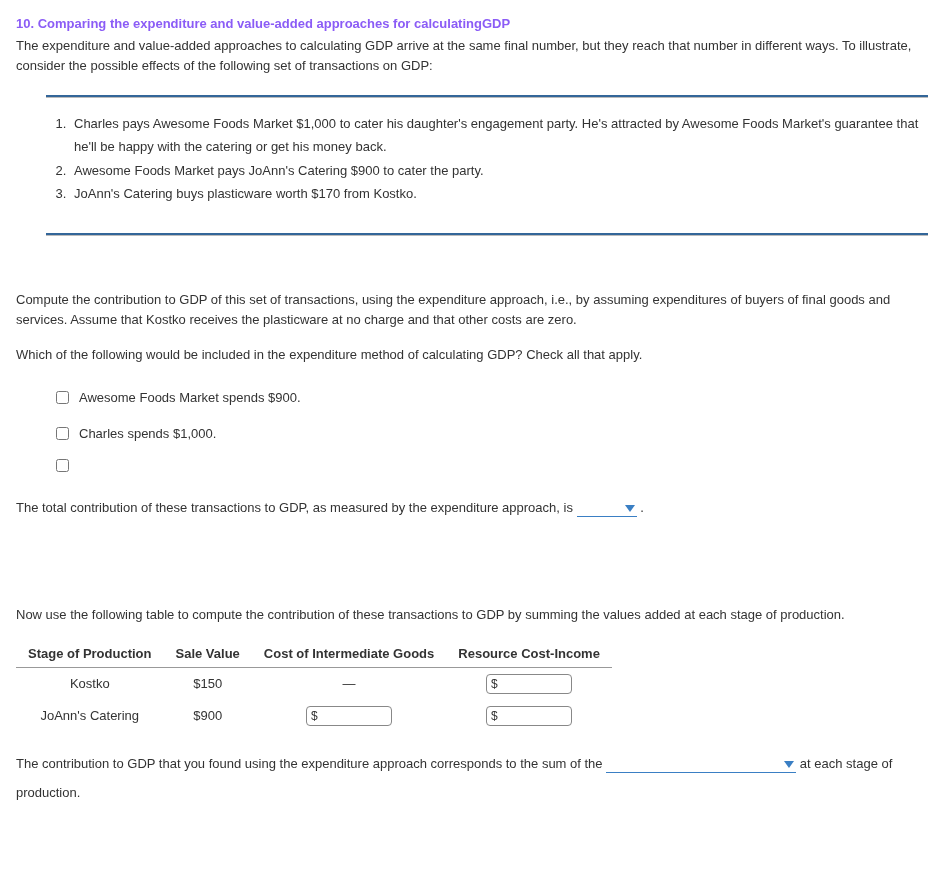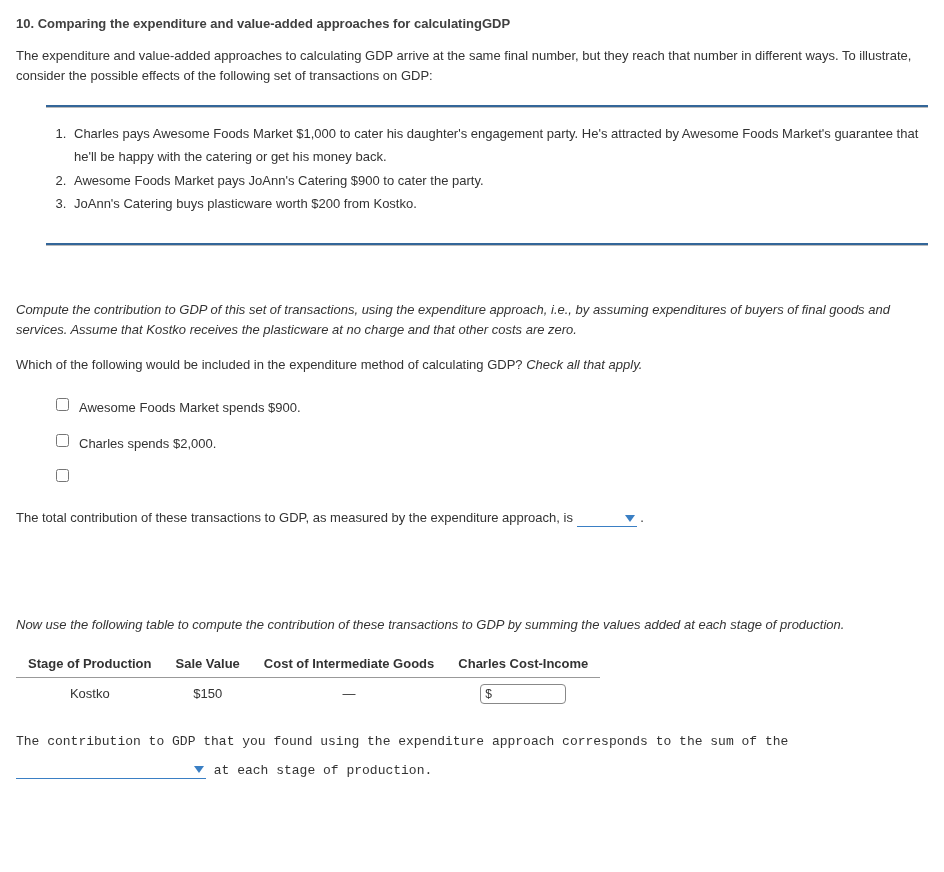--- a/index.html
+++ b/index.html
@@ -6,24 +6,24 @@
   body {
     font-family: Verdana, Geneva, sans-serif;
     font-size: 13px;
     color: #333;
     background: #fff;
     padding: 14px 16px;
     width: 944px;
     line-height: 1.5;
   }
   .heading {
-    color: #404040;
+    color: #8b5cf6;
     font-weight: bold;
     font-size: 13px;
-    margin-bottom: 12px;
+    margin-bottom: 2px;
   }
   .para {
     margin-bottom: 14px;
     line-height: 1.6;
   }
   .divider-block {
     margin: 18px 0 18px 30px;
     padding: 0;
   }
   .divider {
@@ -33,23 +33,23 @@
     margin-bottom: 14px;
   }
   .divider-bot { margin-top: 4px; margin-bottom: 0; }
   .ol {
     list-style: decimal;
     padding-left: 24px;
     margin-bottom: 27px;
     line-height: 1.8;
   }
   .ol li { padding-left: 4px; }
-  .italic { font-style: italic; }
+  .italic { }
   .checkbox-col { margin: 14px 0 18px 40px; }
-  .check-row { display: flex; padding: 8px 0; }
+  .check-row { display: flex; align-items: center; padding: 8px 0; }
   .check-row input { margin-right: 10px; width:13px; height:13px;}
   .dropdown-inline {
     display: inline-block;
     vertical-align: middle;
     min-width: 60px;
     border-bottom: 1px solid #3a7fc4;
     text-align: right;
     padding-right: 2px;
     line-height: 1.2;
   }
@@ -94,55 +94,55 @@
     color: #333;
   }
   .money-input input {
     border: none;
     outline: none;
     width: 60px;
     font-size: 12px;
     background: transparent;
   }
   .dropdown-wide { min-width: 190px; }
-  .sent-flow { line-height: 2.2; font-family: Liberation Mono, monospace; }
+  .sent-flow { line-height: 2.2; }
 </style>
 </head>
 <body>
 
 <div class="heading">10. Comparing the expenditure and value-added approaches for calculatingGDP</div>
 
 <p class="para">The expenditure and value-added approaches to calculating GDP arrive at the same final number, but they reach that number in different ways. To illustrate, consider the possible effects of the following set of transactions on GDP:</p>
 
 <div class="divider-block">
   <div class="divider"></div>
   <ol class="ol">
     <li>Charles pays Awesome Foods Market $1,000 to cater his daughter's engagement party. He's attracted by Awesome Foods Market's guarantee that he'll be happy with the catering or get his money back.</li>
     <li>Awesome Foods Market pays JoAnn's Catering $900 to cater the party.</li>
-    <li>JoAnn's Catering buys plasticware worth $200 from Kostko.</li>
+    <li>JoAnn's Catering buys plasticware worth $170 from Kostko.</li>
   </ol>
   <div class="divider divider-bot"></div>
 </div>
 
 <div class="spacer"></div>
 
 <p class="para italic">Compute the contribution to GDP of this set of transactions, using the expenditure approach, i.e., by assuming expenditures of buyers of final goods and services. Assume that Kostko receives the plasticware at no charge and that other costs are zero.</p>
 
 <p class="para">
   <span>Which of the following would be included in the expenditure method of calculating GDP? </span><span class="italic">Check all that apply.</span>
 </p>
 
 <div class="checkbox-col">
   <div class="check-row">
     <input type="checkbox" style="">
     <span>Awesome Foods Market spends $900.</span>
   </div>
   <div class="check-row">
     <input type="checkbox" style="">
-    <span>Charles spends $2,000.</span>
+    <span>Charles spends $1,000.</span>
   </div>
   <div class="check-row">
     <input type="checkbox" style="">
   </div>
 </div>
 
 <p class="para">
   <span>The total contribution of these transactions to GDP, as measured by the expenditure approach, is </span><span class="dropdown-inline"><span class="caret"></span></span><span> .</span>
 </p>
 
@@ -151,35 +151,51 @@
 
 <p class="para italic">Now use the following table to compute the contribution of these transactions to GDP by summing the values added at each stage of production.</p>
 
 <div style="position:relative;">
 <table class="prod">
   <thead>
     <tr>
       <th>Stage of Production</th>
       <th>Sale Value</th>
       <th>Cost of Intermediate Goods</th>
-      <th>Charles Cost-Income</th>
+      <th>Resource Cost-Income</th>
     </tr>
   </thead>
   <tbody>
     <tr>
       <td>Kostko</td>
       <td>$150</td>
       <td>—</td>
       <td>
         <span class="money-input">
           <span class="dollar">$</span>
           <input type="text" style="">
         </span>
       </td>
     </tr>
+    <tr>
+      <td>JoAnn's Catering</td>
+      <td>$900</td>
+      <td>
+        <span class="money-input">
+          <span class="dollar">$</span>
+          <input type="text" style="">
+        </span>
+      </td>
+      <td>
+        <span class="money-input">
+          <span class="dollar">$</span>
+          <input type="text" style="">
+        </span>
+      </td>
+    </tr>
   </tbody>
 </table>
 
 </div>
 
 <p class="para sent-flow" style="margin-top:18px;">
   <span>The contribution to GDP that you found using the expenditure approach corresponds to the sum of the </span><span class="dropdown-inline dropdown-wide"><span class="caret"></span></span><span> at each stage of production.</span>
 </p>
 
 </body></html>

